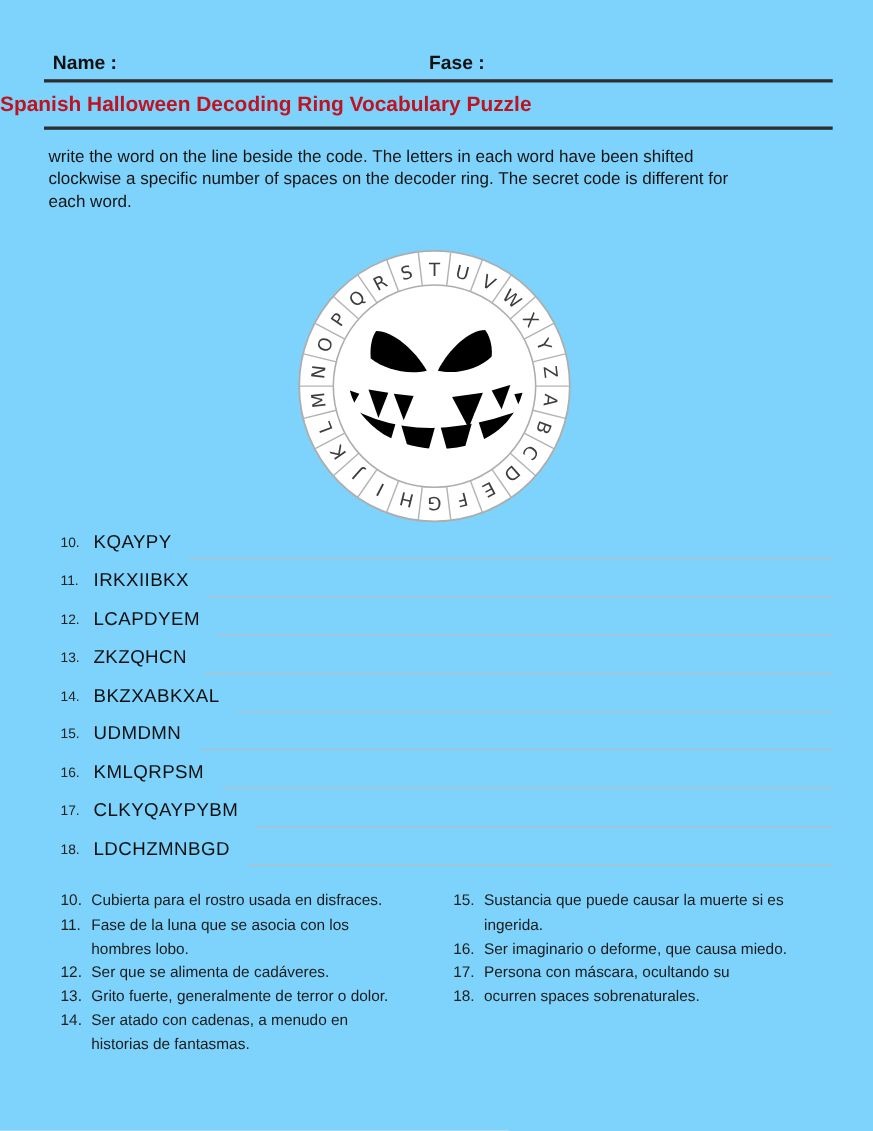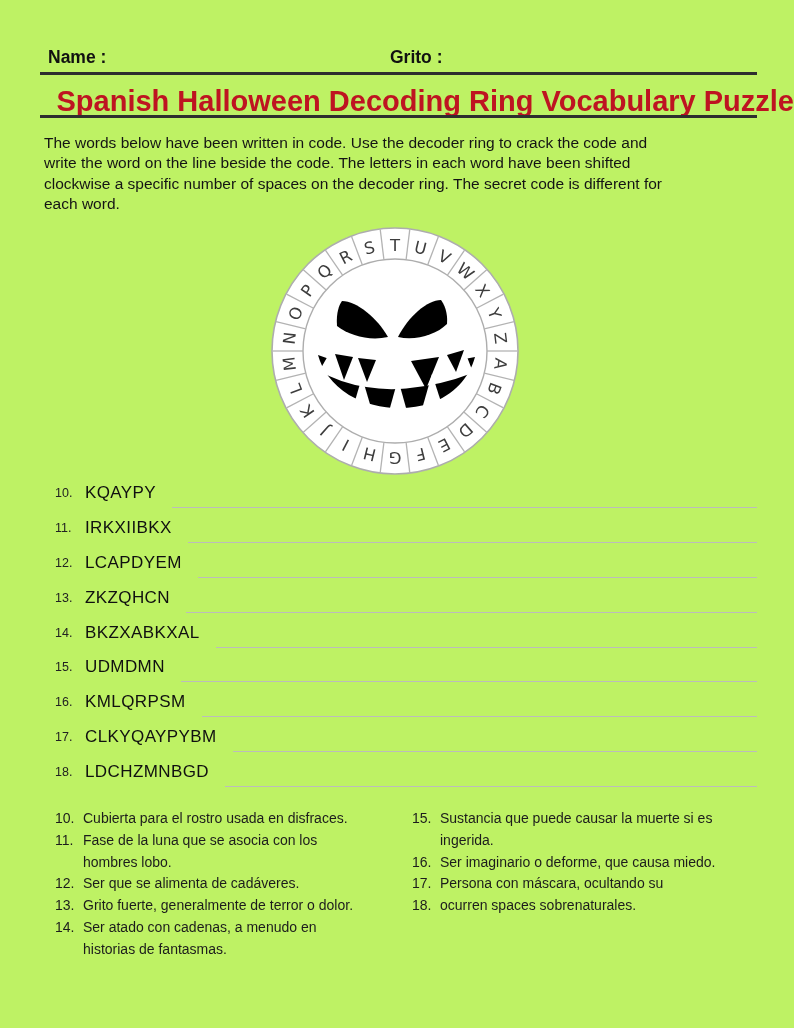--- a/index.html
+++ b/index.html
@@ -1,26 +1,26 @@
 <!DOCTYPE html>
 <html><head>
 <meta charset="utf-8">
 <style>
   html,body { margin:0; padding:0; background:#e8e8e8; }
   .page {
-    position:relative; width:794px; height:1028px; background:#bef264;
+    position:relative; width:794px; height:1028px; background:#7dd3fc;
     font-family:"Liberation Sans", sans-serif; color:#1b1b1b; overflow:hidden;
     margin:0 auto;
   }
   
   .name-label { position:absolute; left:48px; top:47px; font-size:17.5px; font-weight:bold; color:#111; }
   .date-label { position:absolute; left:390px; top:47px; font-size:17.5px; font-weight:bold; color:#111; }
   .header-rule { position:absolute; left:40px; top:72px; width:717px; height:2.6px; background:#2e2e2e; }
-  .page-title  { position:absolute; left:0; top:85px; width:100%; text-align:right;
-                 font-size:29px; font-weight:bold; }
+  .page-title  { position:absolute; left:0; top:85px; width:100%; text-align:left;
+                 font-size:19px; font-weight:bold; }
   .title-rule  { position:absolute; left:40px; top:115px; width:717px; height:2.6px; background:#2e2e2e; }
   
   .instructions { position:absolute; left:44px; top:133px; width:700px;
                   font-size:15.5px; line-height:20.4px; color:#141414; }
   
   .ring-wrap { position:absolute; left:270px; top:226px; width:250px; height:250px; }
   .ring-wrap text { font-family:"DejaVu Sans", sans-serif; font-size:16.5px; fill:#3d3d3d; }
   .ring-wrap line { stroke:#b3b3b3; stroke-width:1.3; }
   
   .code-list { position:absolute; left:55px; top:483px; width:702px; }
@@ -35,28 +35,27 @@
   .clue  { display:flex; }
   .cnum  { width:28px; flex:none; }
   .ctext { flex:1; }
 </style>
 </head>
 <body>
 
 <div class="page">
 
   <div class="name-label">Name :</div>
-  <div class="date-label">Grito :</div>
+  <div class="date-label">Fase :</div>
   <div class="header-rule"></div>
 
   <div class="page-title" style="color: rgb(190, 20, 33);">Spanish Halloween Decoding Ring Vocabulary Puzzle</div>
   <div class="title-rule"></div>
 
   <div class="instructions">
-    <div>The words below have been written in code. Use the decoder ring to crack the code and</div>
     <div>write the word on the line beside the code. The letters in each word have been shifted</div>
     <div>clockwise a specific number of spaces on the decoder ring. The secret code is different for</div>
     <div>each word.</div>
   </div>
 
   <div class="ring-wrap">
     <svg viewBox="0 0 250 250" width="250" height="250">
       <circle cx="125" cy="125" r="123" fill="#ffffff" stroke="#adadad" stroke-width="1.6"></circle>
       <circle cx="125" cy="125" r="92" fill="#ffffff" stroke="#adadad" stroke-width="1.4"></circle>
       <g id="ring-dividers">

